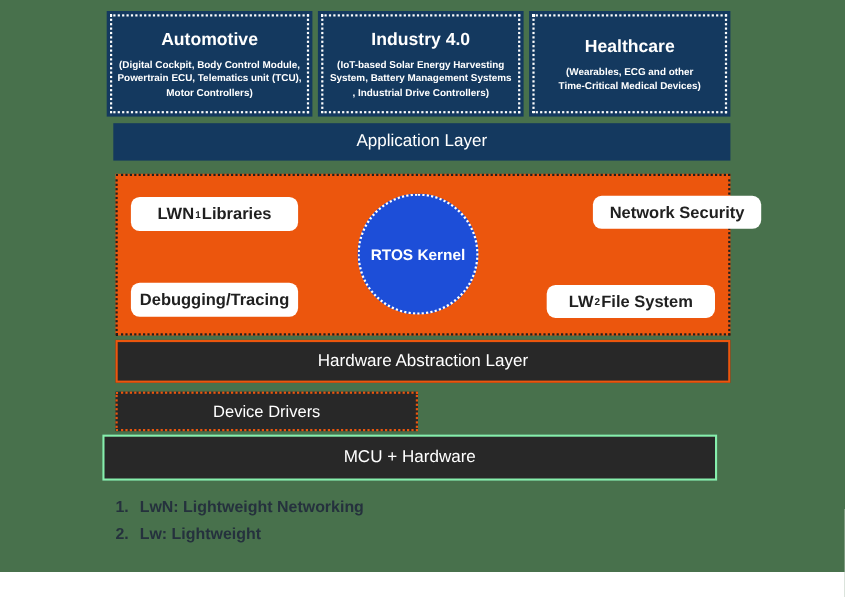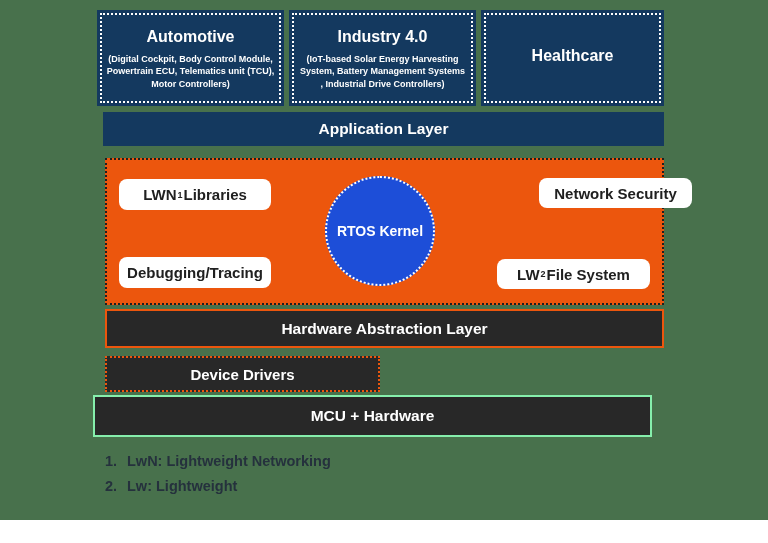--- a/index.html
+++ b/index.html
@@ -41,21 +41,21 @@
     white-space: pre-line;
   }
 
   
   .layer-bar {
     position: absolute;
     display: flex;
     align-items: center;
     justify-content: center;
     color: #ffffff;
-    font-weight: bold;
+    font-weight: normal;
     box-sizing: border-box;
   }
   .app-layer {
     left: 103px; top: 112px; width: 561px; height: 34px;
     background: #14395F;
     font-size: 15.5px;
   }
   .hal-bar {
     left: 105px; top: 309px; width: 559px; height: 39px;
     background: #282828;
@@ -146,20 +146,22 @@
 Motor Controllers)</div>
   </div>
   <div class="domain-box b1">
     <div class="domain-title">Industry 4.0</div>
     <div class="domain-subtitle">(IoT-based Solar Energy Harvesting
 System, Battery Management Systems
 , Industrial Drive Controllers)</div>
   </div>
   <div class="domain-box b2">
     <div class="domain-title">Healthcare</div>
+    <div class="domain-subtitle">(Wearables, ECG and other
+Time-Critical Medical Devices)</div>
   </div>
 
   <div class="layer-bar app-layer">Application Layer</div>
 
   <div class="rtos-box">
     <div class="pill pill-tl">
       <span>LWN</span>
         <sup>1</sup>
         <span>Libraries</span>
     </div>

